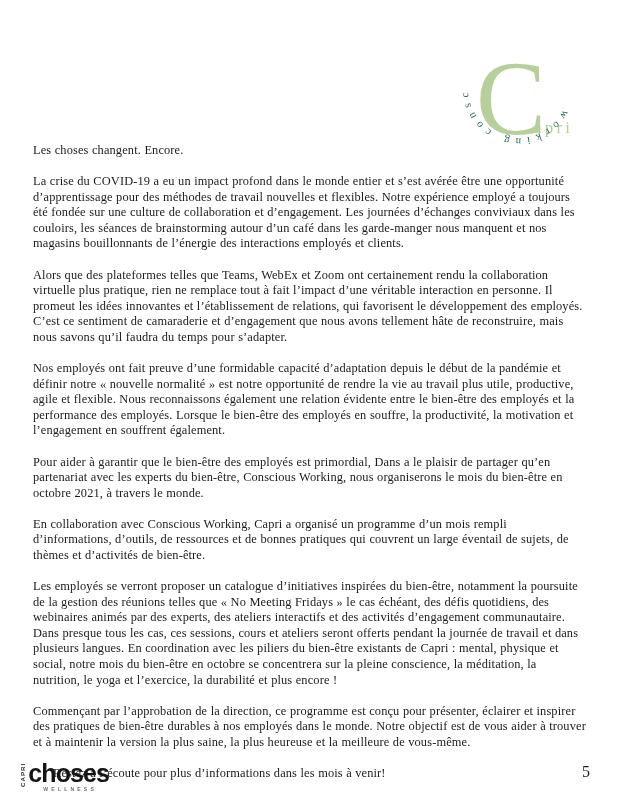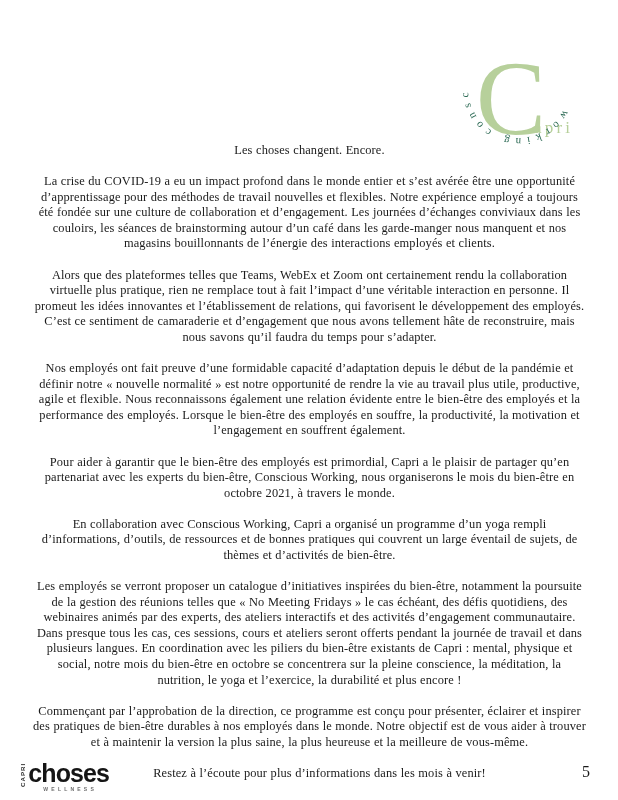--- a/index.html
+++ b/index.html
@@ -29,21 +29,21 @@
   
   #doc-body {
     position: absolute;
     left: 33px;
     top: 143px;
     width: 553px;
   }
   .para {
     font-size: 12.4px;
     line-height: 15.6px;
-    text-align: center;
+    text-align: left;
     margin: 0 0 15.5px 0;
     color: #1a1a1a;
     letter-spacing: 0.01em;
     word-spacing: 0.02em;
   }
   .para:last-child { margin-bottom: 0; padding-left: 20px; }
 
   
   #footer {
     position: absolute;
@@ -126,22 +126,22 @@
       <textPath href="#circlepath" startOffset="57%">working conscious</textPath>
     </text>
   </svg>
 </div>
 
 <div id="doc-body">
   <p class="para">Les choses changent. Encore.</p>
   <p class="para">La crise du COVID-19 a eu un impact profond dans le monde entier et s’est avérée être une opportunité d’apprentissage pour des méthodes de travail nouvelles et flexibles. Notre expérience employé a toujours été fondée sur une culture de collaboration et d’engagement. Les journées d’échanges conviviaux dans les couloirs, les séances de brainstorming autour d’un café dans les garde-manger nous manquent et nos magasins bouillonnants de l’énergie des interactions employés et clients.</p>
   <p class="para">Alors que des plateformes telles que Teams, WebEx et Zoom ont certainement rendu la collaboration virtuelle plus pratique, rien ne remplace tout à fait l’impact d’une véritable interaction en personne. Il promeut les idées innovantes et l’établissement de relations, qui favorisent le développement des employés. C’est ce sentiment de camaraderie et d’engagement que nous avons tellement hâte de reconstruire, mais nous savons qu’il faudra du temps pour s’adapter.</p>
   <p class="para">Nos employés ont fait preuve d’une formidable capacité d’adaptation depuis le début de la pandémie et définir notre « nouvelle normalité » est notre opportunité de rendre la vie au travail plus utile, productive, agile et flexible. Nous reconnaissons également une relation évidente entre le bien-être des employés et la performance des employés. Lorsque le bien-être des employés en souffre, la productivité, la motivation et l’engagement en souffrent également.</p>
-  <p class="para">Pour aider à garantir que le bien-être des employés est primordial, Capri a le plaisir de partager qu’en partenariat avec les experts du bien-être, Conscious Working, nous organiserons le mois du bien-être en octobre 2021, à travers le monde.</p>
-  <p class="para">En collaboration avec Conscious Working, Capri a organisé un programme d’un yoga rempli d’informations, d’outils, de ressources et de bonnes pratiques qui couvrent un large éventail de sujets, de thèmes et d’activités de bien-être.</p>
+  <p class="para">Pour aider à garantir que le bien-être des employés est primordial, Dans a le plaisir de partager qu’en partenariat avec les experts du bien-être, Conscious Working, nous organiserons le mois du bien-être en octobre 2021, à travers le monde.</p>
+  <p class="para">En collaboration avec Conscious Working, Capri a organisé un programme d’un mois rempli d’informations, d’outils, de ressources et de bonnes pratiques qui couvrent un large éventail de sujets, de thèmes et d’activités de bien-être.</p>
   <p class="para">Les employés se verront proposer un catalogue d’initiatives inspirées du bien-être, notamment la poursuite de la gestion des réunions telles que « No Meeting Fridays » le cas échéant, des défis quotidiens, des webinaires animés par des experts, des ateliers interactifs et des activités d’engagement communautaire. Dans presque tous les cas, ces sessions, cours et ateliers seront offerts pendant la journée de travail et dans plusieurs langues. En coordination avec les piliers du bien-être existants de Capri : mental, physique et social, notre mois du bien-être en octobre se concentrera sur la pleine conscience, la méditation, la nutrition, le yoga et l’exercice, la durabilité et plus encore !</p>
   <p class="para">Commençant par l’approbation de la direction, ce programme est conçu pour présenter, éclairer et inspirer des pratiques de bien-être durables à nos employés dans le monde. Notre objectif est de vous aider à trouver et à maintenir la version la plus saine, la plus heureuse et la meilleure de vous-même.</p>
   <p class="para">Restez à l’écoute pour plus d’informations dans les mois à venir!</p>
 </div>
 
 <div id="footer">
   <div id="footer-logo">
     <div id="footer-logo-capri">CAPRI</div>
     <div id="footer-logo-wordblock">
       <div id="footer-logo-thrive">choses</div>

